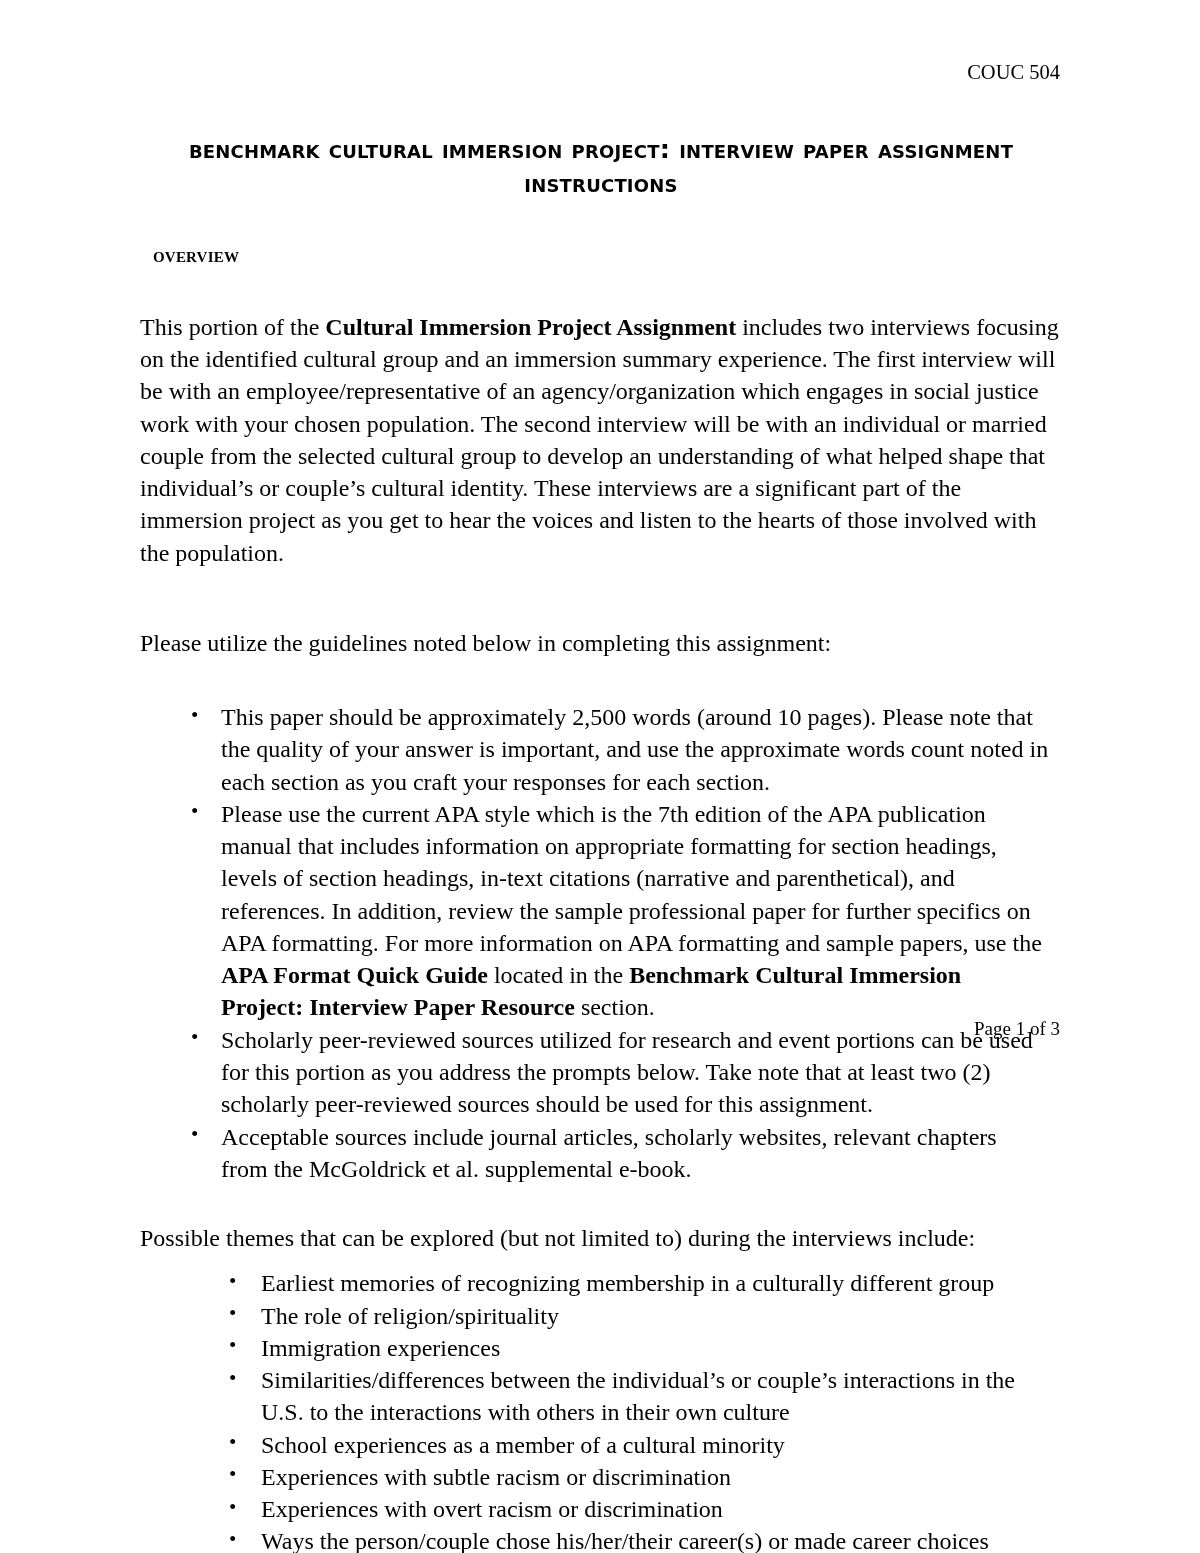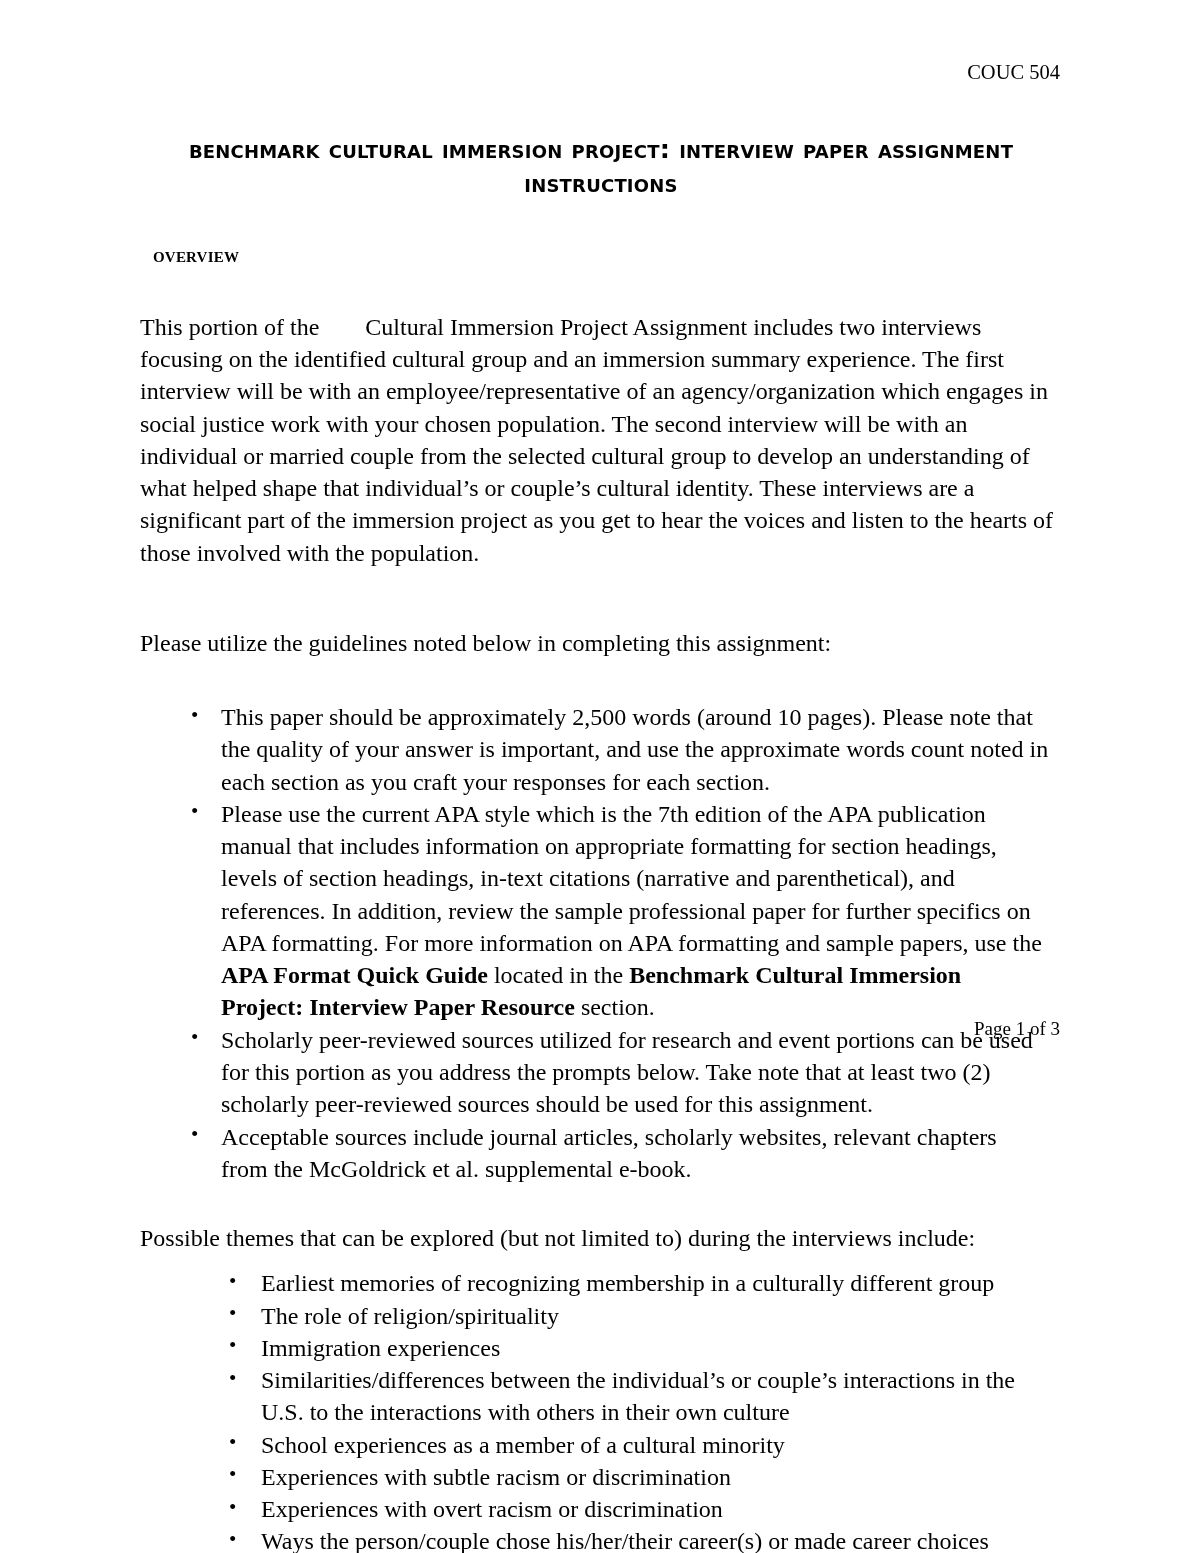--- a/index.html
+++ b/index.html
@@ -70,21 +70,21 @@
     margin: 13px;
   }
   .spacer-line { height: 29px; }
   .spacer-half { height: 24px; }
   p.body-text {
     font-size: 24px;
     line-height: 1.345;
     margin: 0;
     text-align: left;
   }
-  p.body-text b { font-weight: normal; margin-left: 40px; }
+  p.body-text b { font-weight: bold; }
   ul.bullets {
     list-style: none;
     margin: 13px;
     padding: 0;
   }
   ul.bullets > li {
     position: relative;
     font-size: 24px;
     line-height: 1.345;
     padding-left: 68px;

